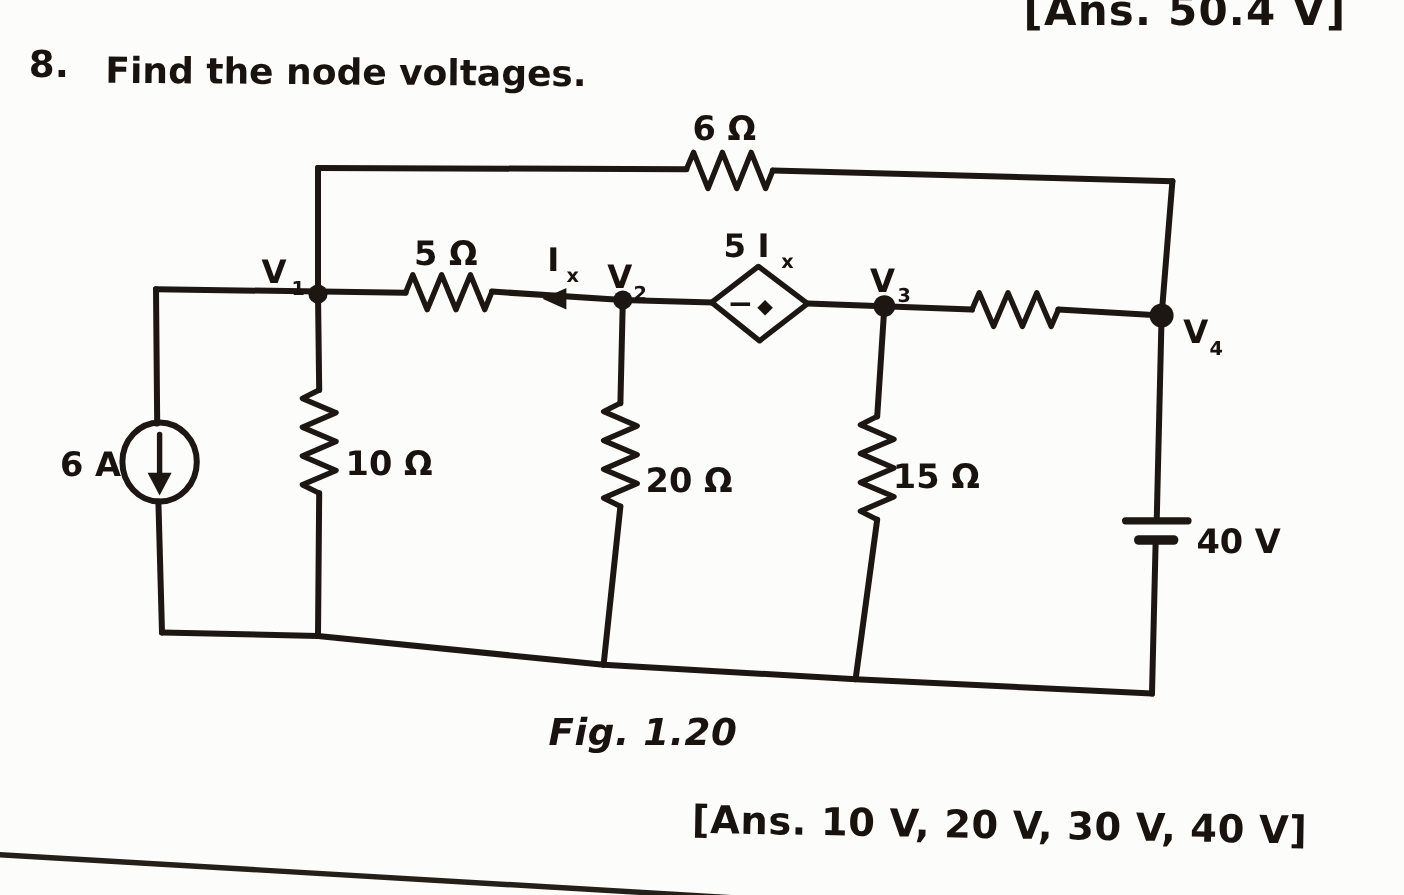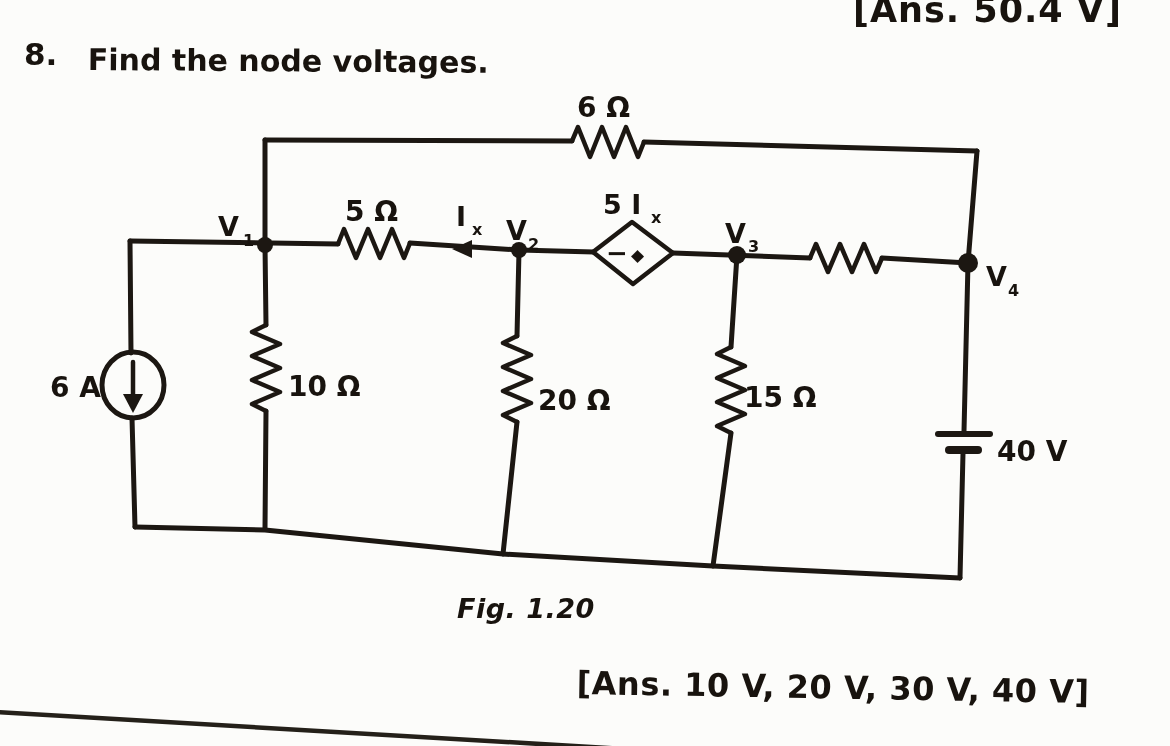--- a/index.html
+++ b/index.html
@@ -8,21 +8,21 @@
     width:1170px;height:746px;
     background:#fcfcfa;
     overflow:hidden;
     font-family:"DejaVu Sans",sans-serif;
     color:#18130e;
   }
   .txt{position:absolute;font-weight:bold;white-space:nowrap;color:#18130e;}
   .top-answer{left:853px;top:-10px;font-size:35px;letter-spacing:1px;}
   .prob-num{left:24px;top:36px;font-size:31px;}
   .prob-text{left:88px;top:42px;font-size:30px;transform:rotate(0.4deg);transform-origin:left top;}
-  .fig-caption{left:457px;top:593px;font-size:27px;font-style:italic;letter-spacing:0.5px;}
+  .fig-caption{left:457px;top:593px;font-size:31px;font-style:italic;letter-spacing:0.5px;}
   .bottom-answer{left:577px;top:664px;font-size:32px;letter-spacing:0.5px;transform:rotate(1deg);transform-origin:left top;}
   svg.circuit{position:absolute;left:0;top:0;}
   svg.circuit text{font-family:"DejaVu Sans",sans-serif;font-weight:bold;fill:#18130e;}
   .w{stroke:#1c1712;stroke-width:5;fill:none;stroke-linecap:round;stroke-linejoin:round;}
   .w2{stroke:#1c1712;stroke-width:4.5;fill:none;stroke-linecap:round;stroke-linejoin:round;}
   .dot{fill:#1c1712;stroke:none;}
   .lbl{font-size:28px;}
   .nlbl{font-size:27px;}
   .sub{font-size:16px;}
 </style>

